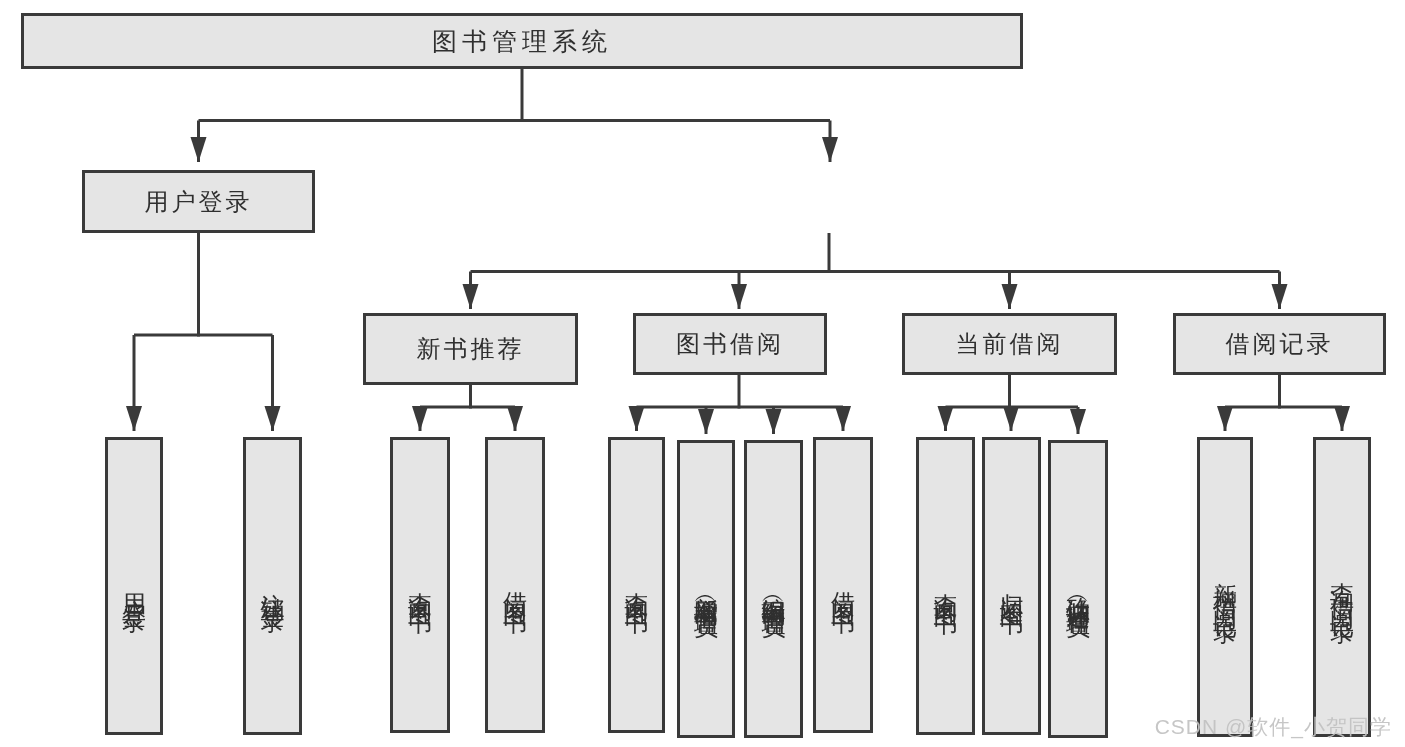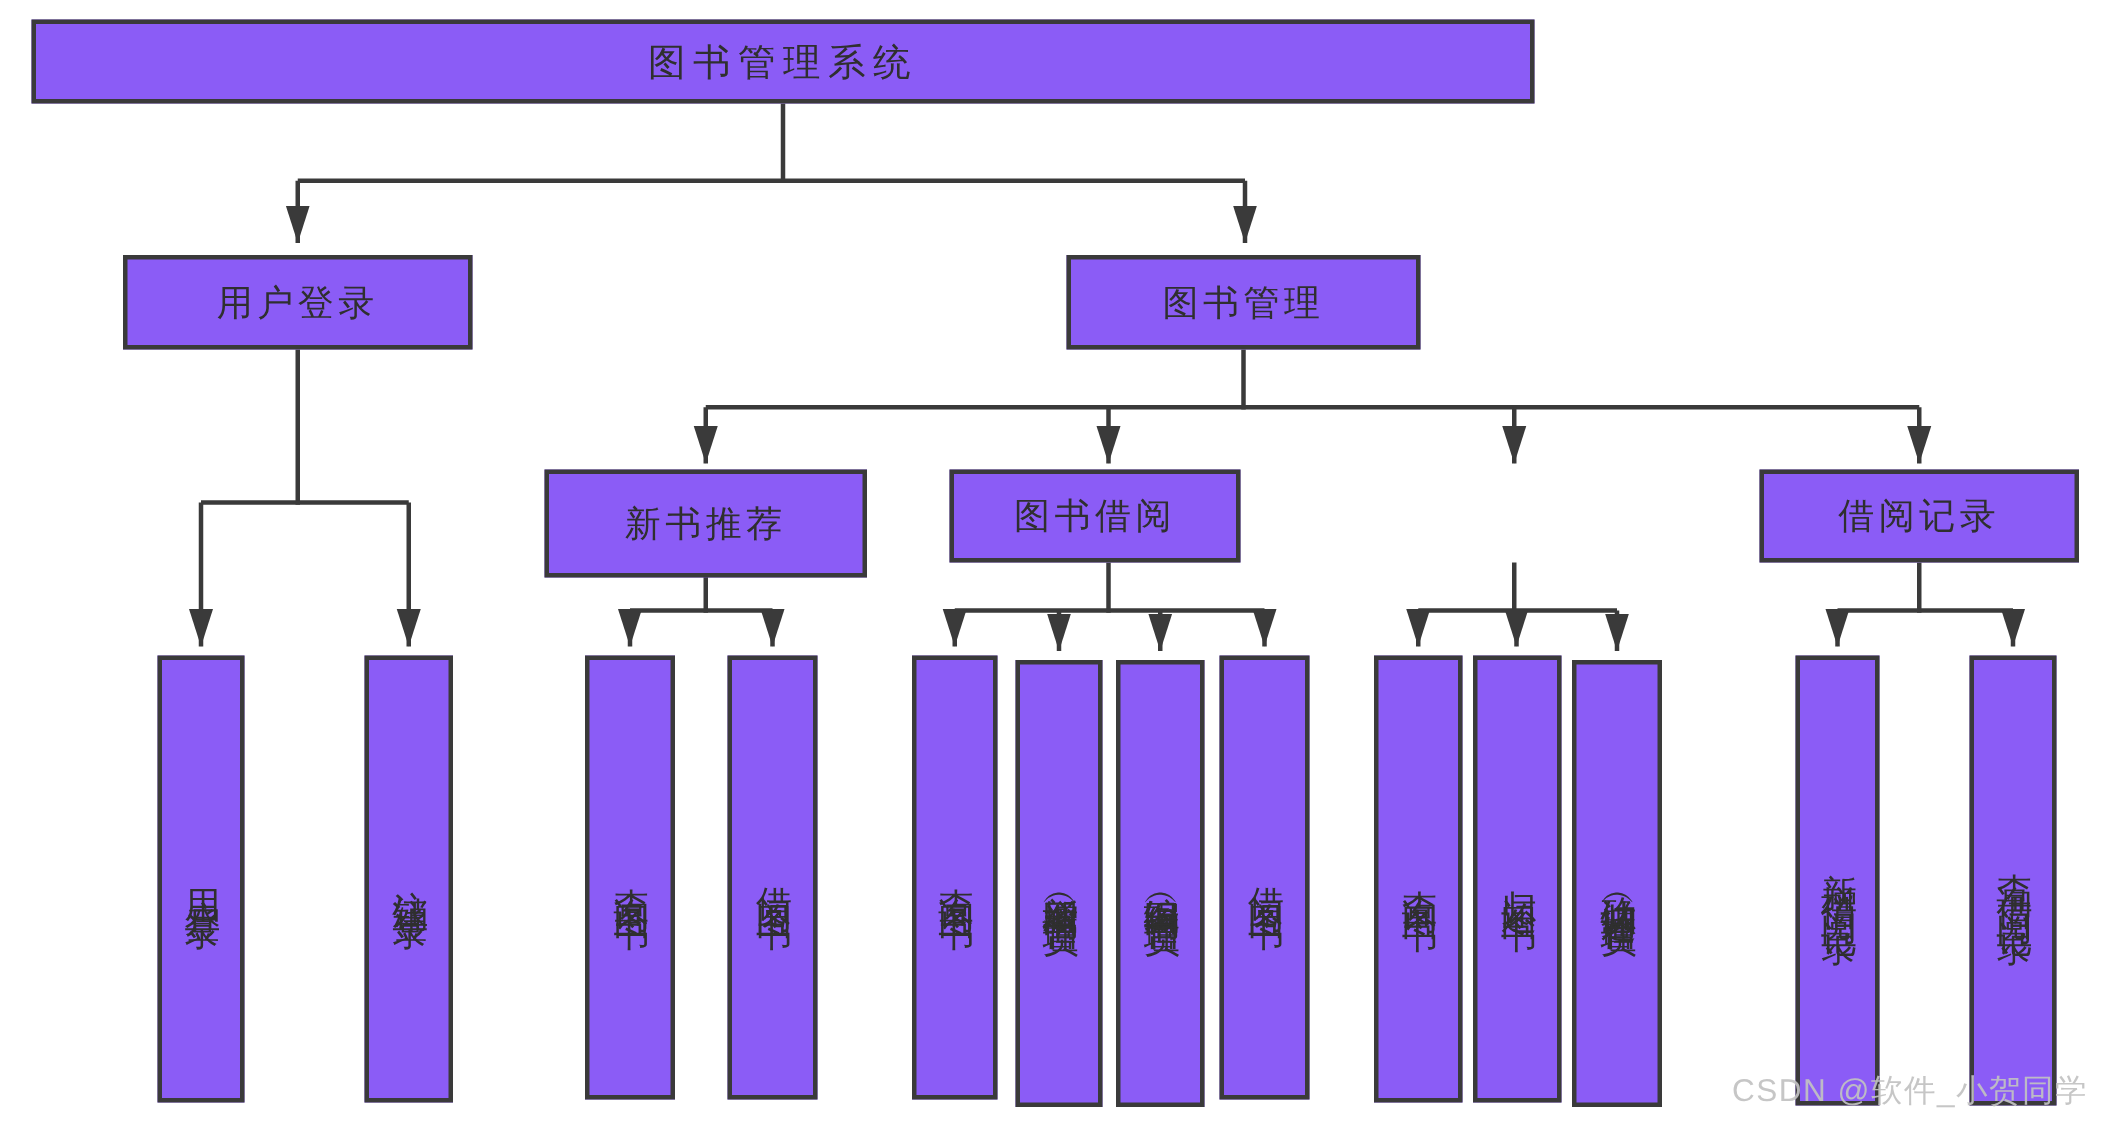--- a/index.html
+++ b/index.html
@@ -7,21 +7,21 @@
     position:relative; width:1405px; height:747px;
     background:var(--background,#ffffff);
     font-family:"Liberation Sans", sans-serif;
     color:var(--text,#2f2f2f);
     overflow:hidden;
   }
   svg.wires { position:absolute; left:0; top:0; z-index:1; }
   .node {
     position:absolute; box-sizing:border-box; z-index:2;
     border:3px solid var(--line,#3a3a3a);
-    background:#8b5cf6;
+    background:#e5e5e5;
     display:flex; align-items:center; justify-content:center;
   }
   .node.h span { font-size:24px; letter-spacing:3px; white-space:nowrap; }
   .node.title span { font-size:25px; letter-spacing:5px; }
   .node.v span {
     writing-mode:vertical-lr;
     font-size:24px; line-height:1; letter-spacing:6px;
   }
   .node.v span.long { letter-spacing:2.5px; }
   .node.v span.mid  { letter-spacing:8px; }
@@ -84,29 +84,29 @@
     <line x1="1342" y1="407" x2="1342" y2="431" marker-end="url(#arw)"></line>
   </svg>
 
   <div class="node h title" style="left:21px;top:13px;width:1002px;height:56px">
     <span>图书管理系统</span>
   </div>
 
   <div class="node h" style="left:82px;top:170px;width:233px;height:63px">
     <span>用户登录</span>
   </div>
-  <div class="node h" style="left:711px;top:170px;width:236px;height:63px">
-    <span>图书管理</span>
-  </div>
 
   <div class="node h" style="left:363px;top:313px;width:215px;height:72px">
     <span>新书推荐</span>
   </div>
   <div class="node h" style="left:633px;top:313px;width:194px;height:62px">
     <span>图书借阅</span>
+  </div>
+  <div class="node h" style="left:902px;top:313px;width:215px;height:62px">
+    <span>当前借阅</span>
   </div>
   <div class="node h" style="left:1173px;top:313px;width:213px;height:62px">
     <span>借阅记录</span>
   </div>
 
   <div class="node v" style="left:105px;top:437px;width:58px;height:298px">
     <span>用户登录</span>
   </div>
   <div class="node v" style="left:243px;top:437px;width:59px;height:298px">
     <span>注销登录</span>

